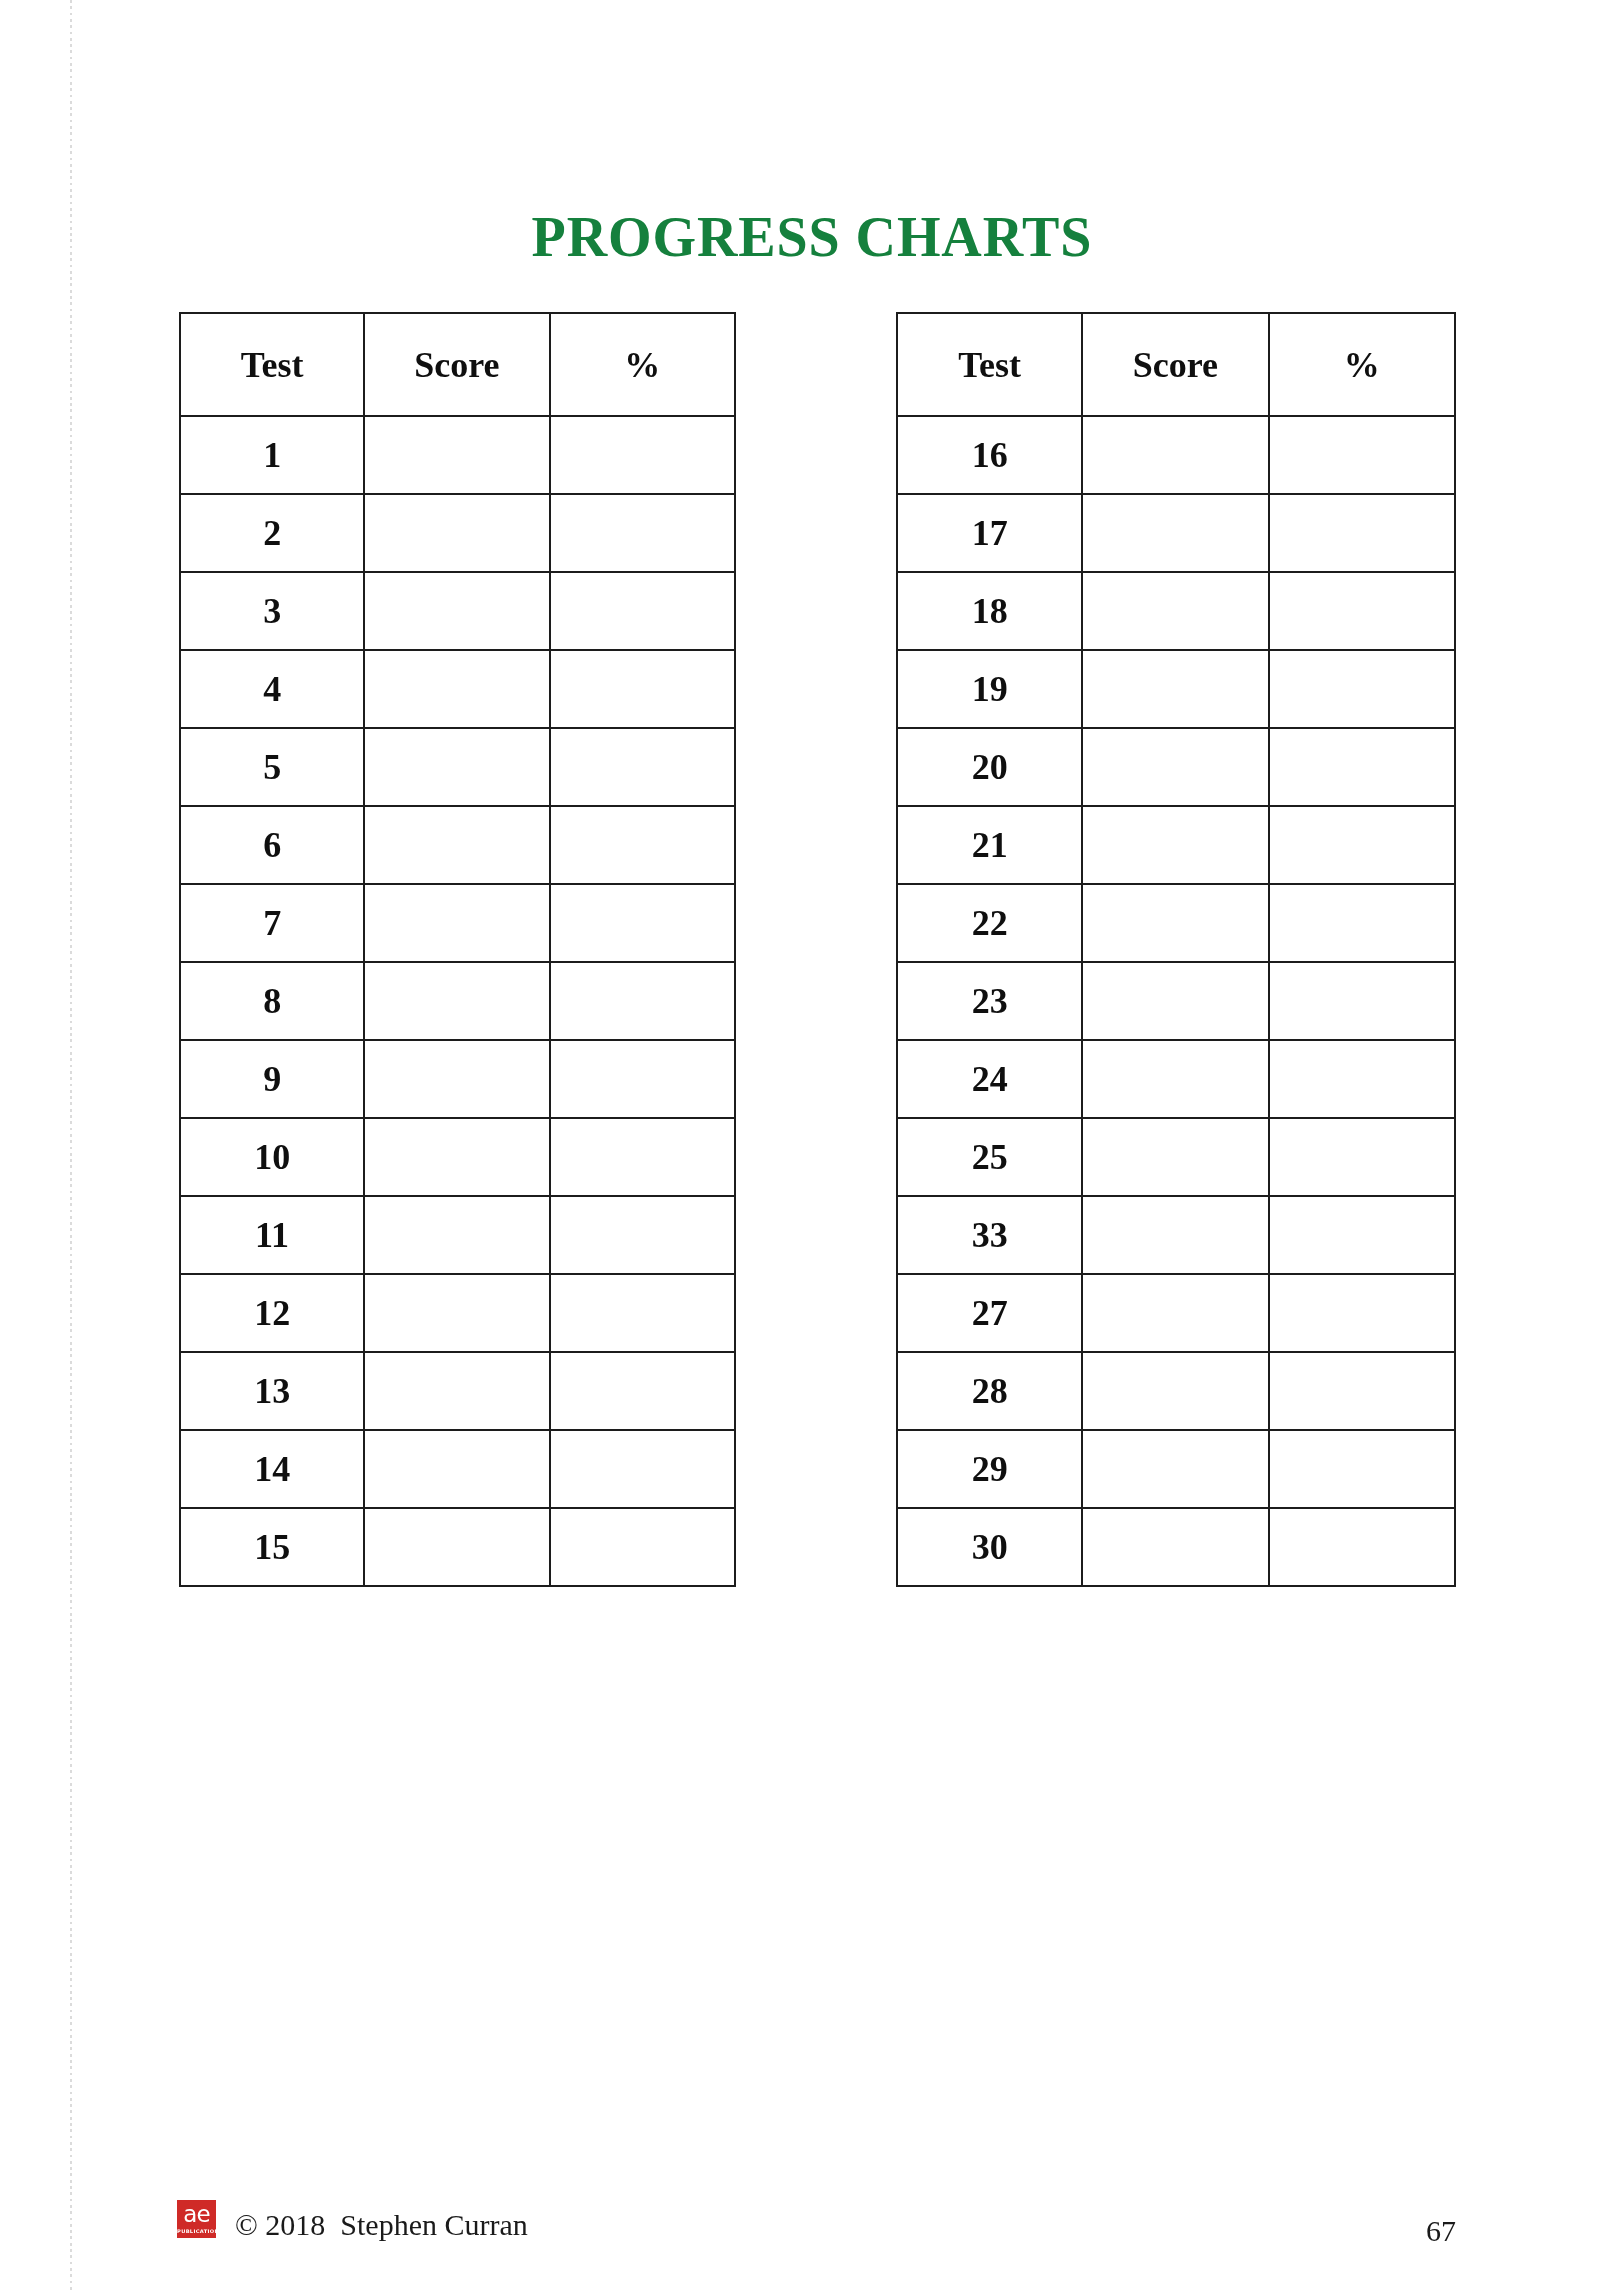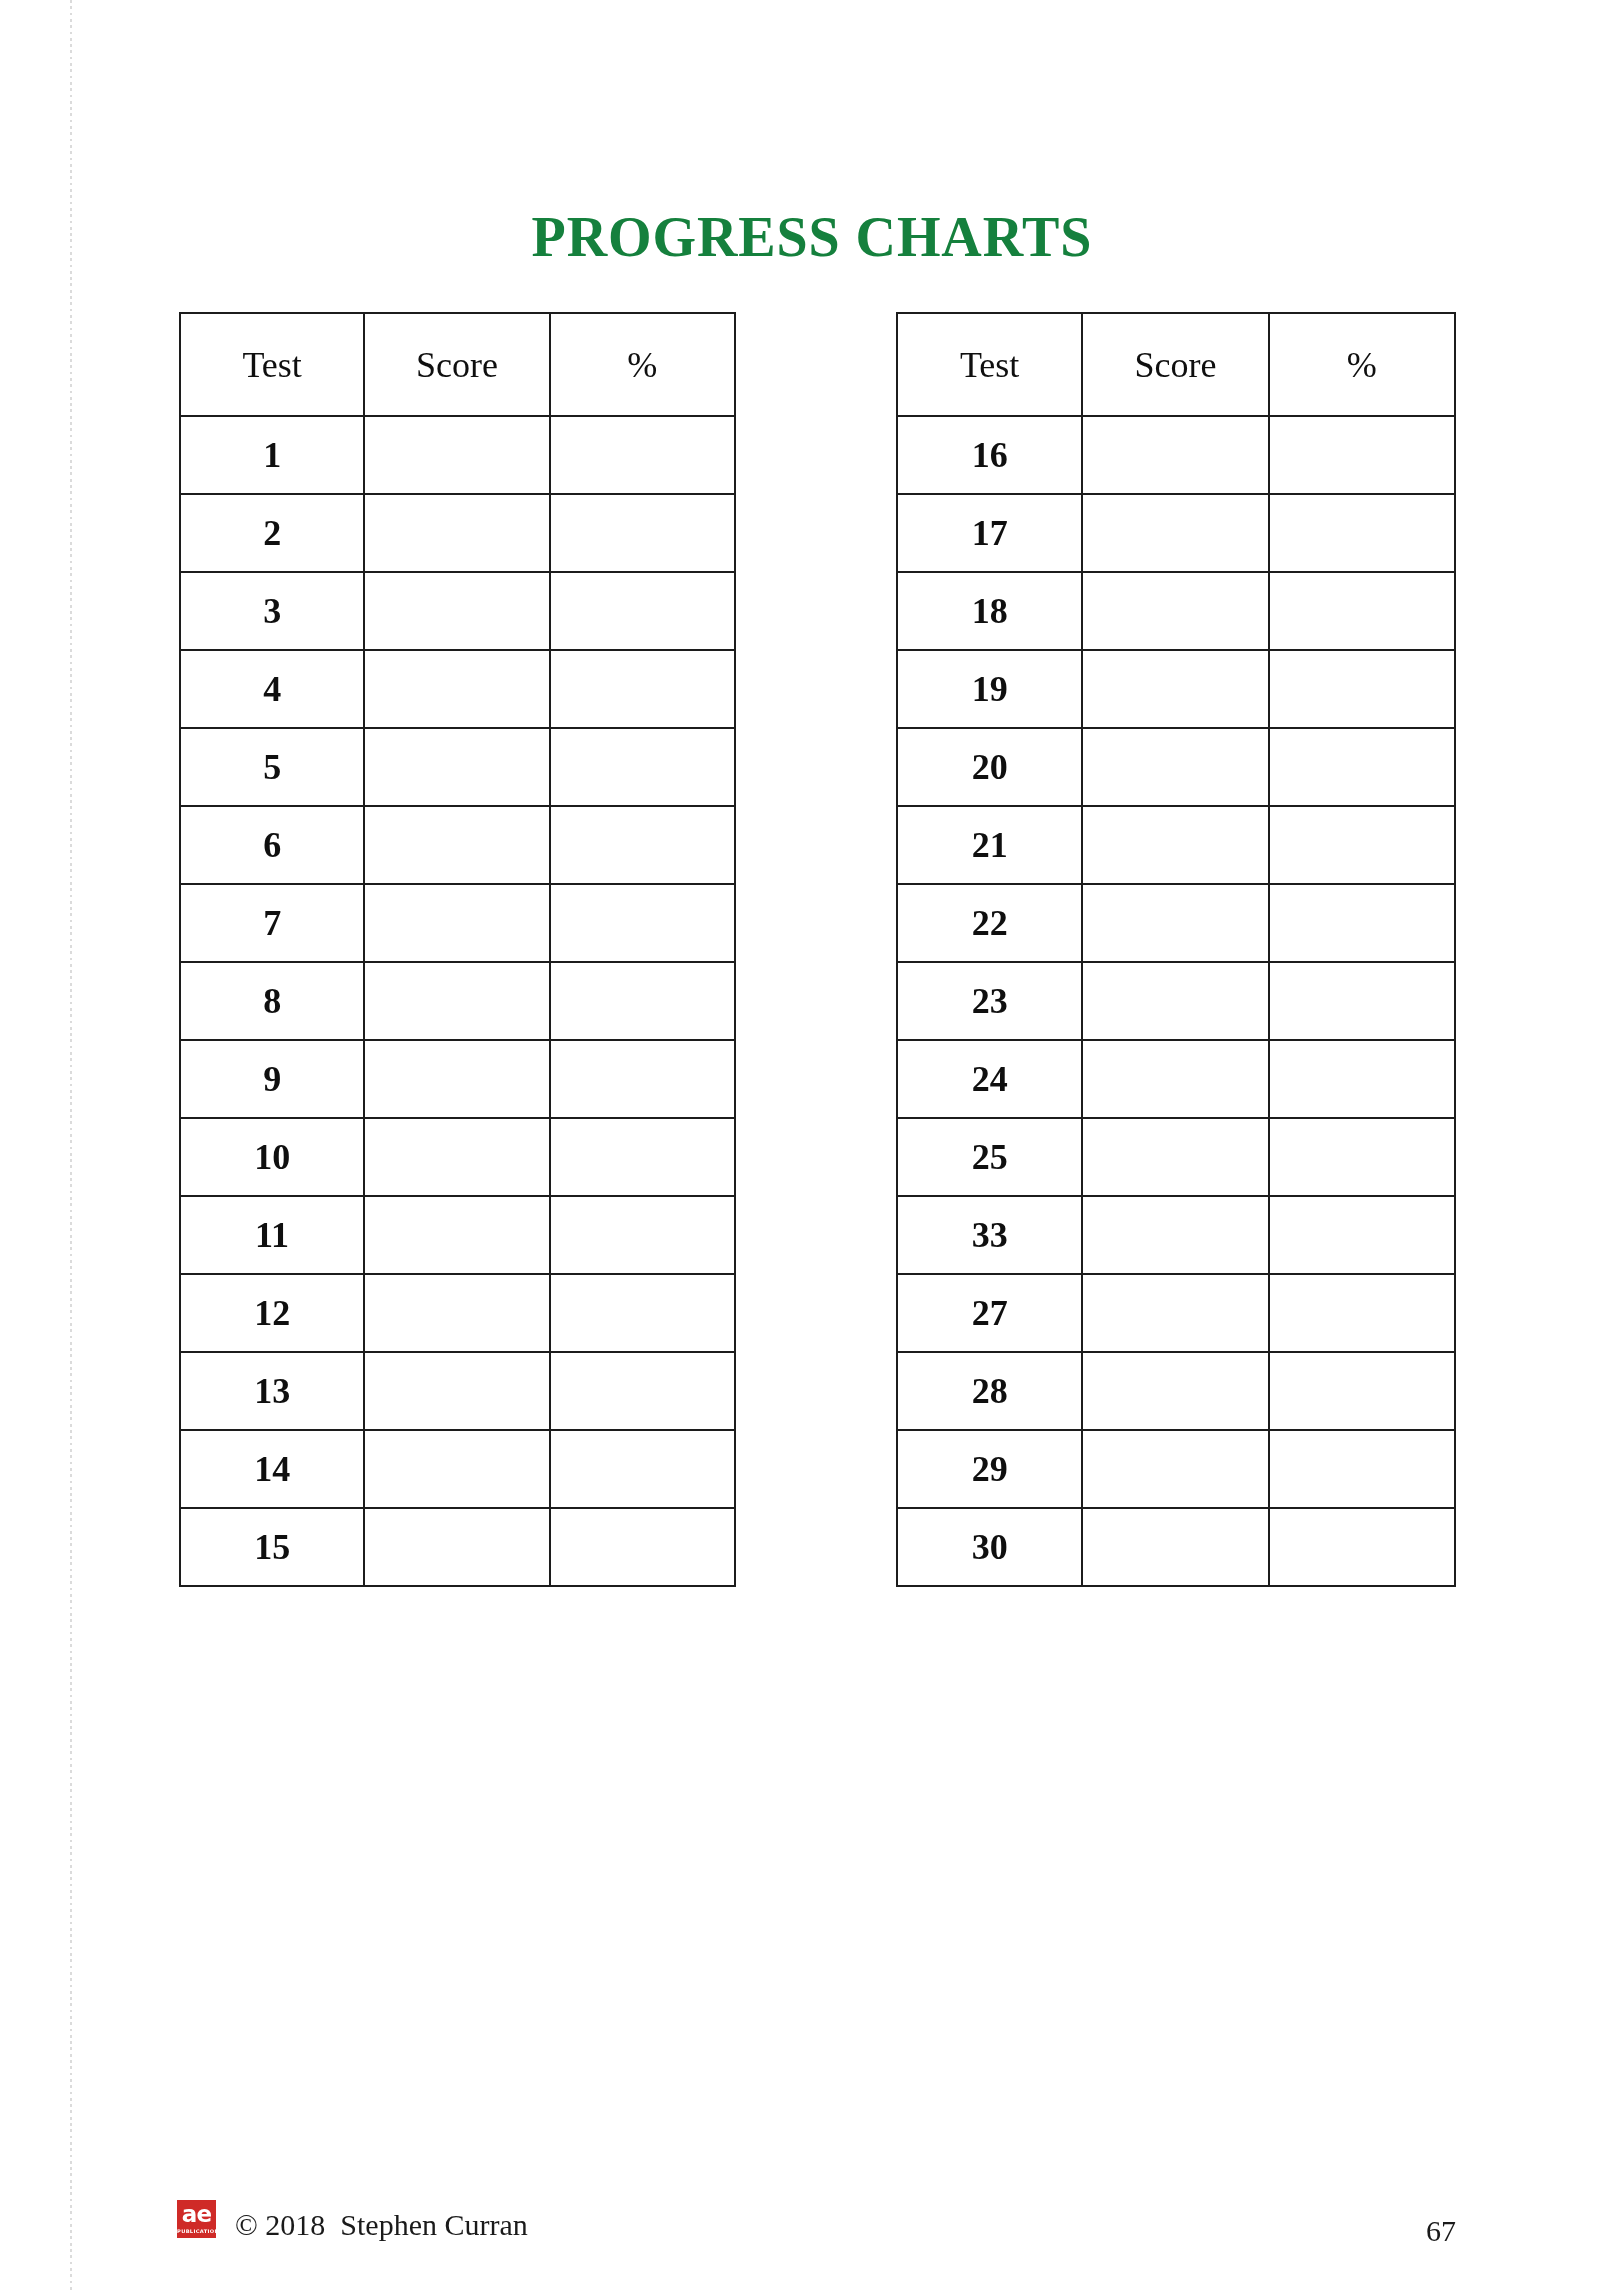--- a/index.html
+++ b/index.html
@@ -92,21 +92,21 @@
     border: 2.7px solid #1c1c1c;
     text-align: center;
     vertical-align: middle;
     padding: 0;
     background: #ffffff;
   }
 
   .score-table th {
     height: 101px;
     font-size: 36px;
-    font-weight: normal;
+    font-weight: bold;
     color: #0f0f0f;
   }
 
   .score-table td {
     height: 76px;
     font-size: 36px;
     font-weight: bold;
     color: #0f0f0f;
   }
 
@@ -144,21 +144,21 @@
     border: 0.9px solid #cf2a27;
     box-sizing: border-box;
   }
   .ae-logo .ae-letters {
     position: absolute;
     left: 0;
     top: 0.9px;
     width: 100%;
     text-align: center;
     font-family: "DejaVu Sans", "Liberation Sans", sans-serif;
-    font-weight: bold;
+    font-weight: normal;
     font-size: 23px;
     line-height: 24px;
     color: #ffffff;
     letter-spacing: -0.9px;
   }
   .ae-logo .ae-sub {
     position: absolute;
     left: 0;
     bottom: 2.7px;
     width: 100%;

